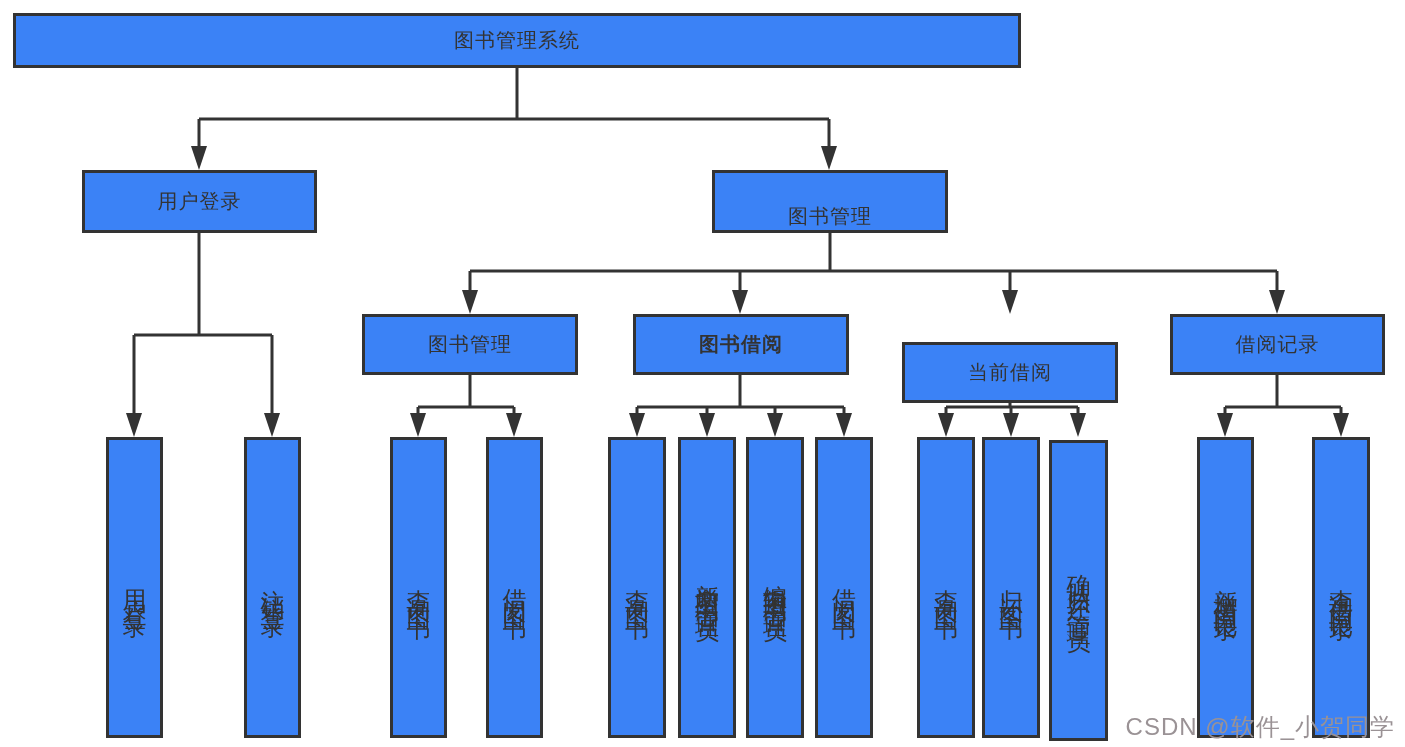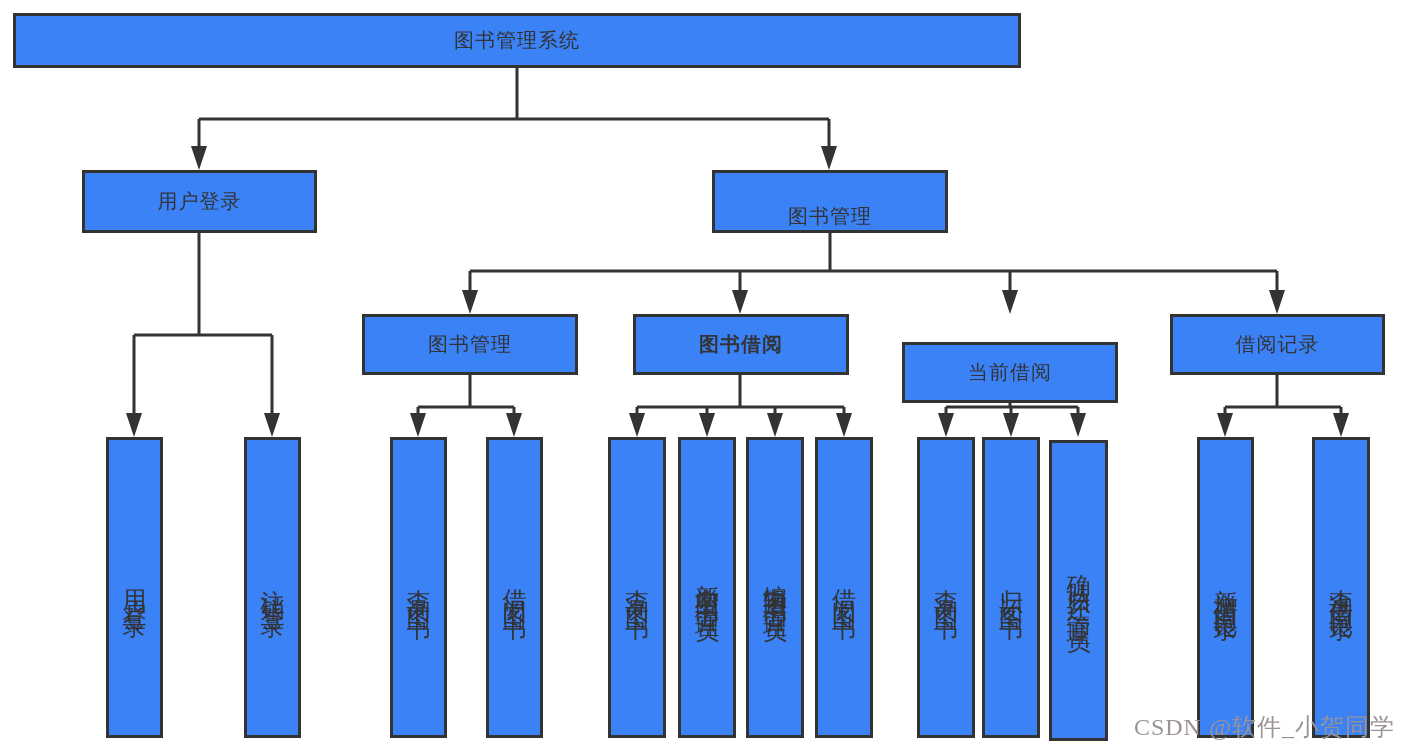--- a/index.html
+++ b/index.html
@@ -32,21 +32,21 @@
     color:var(--text,#333333);
     white-space:nowrap;
   }
   .v4 span{letter-spacing:9px;}
   .v6 span{letter-spacing:6px;}
   .v8 span{letter-spacing:8px;}
   .v9 span{letter-spacing:5px;}
   .watermark{
     position:absolute;right:10px;bottom:4px;
     font-size:24px;color:var(--watermark,#9a9295);
-    z-index:3;letter-spacing:1px;white-space:nowrap;font-family:Liberation Serif, serif;
+    z-index:3;letter-spacing:1px;white-space:nowrap;
   }
 </style>
 </head>
 <body>
 
 <div class="canvas">
 
   <svg id="connector-svg" viewBox="0 0 1405 747" xmlns="http://www.w3.org/2000/svg">
     <g>
       <path class="edge" d="M517 68 V119 M199 119 H829 M199 119 V162 M829 119 V162"></path>

